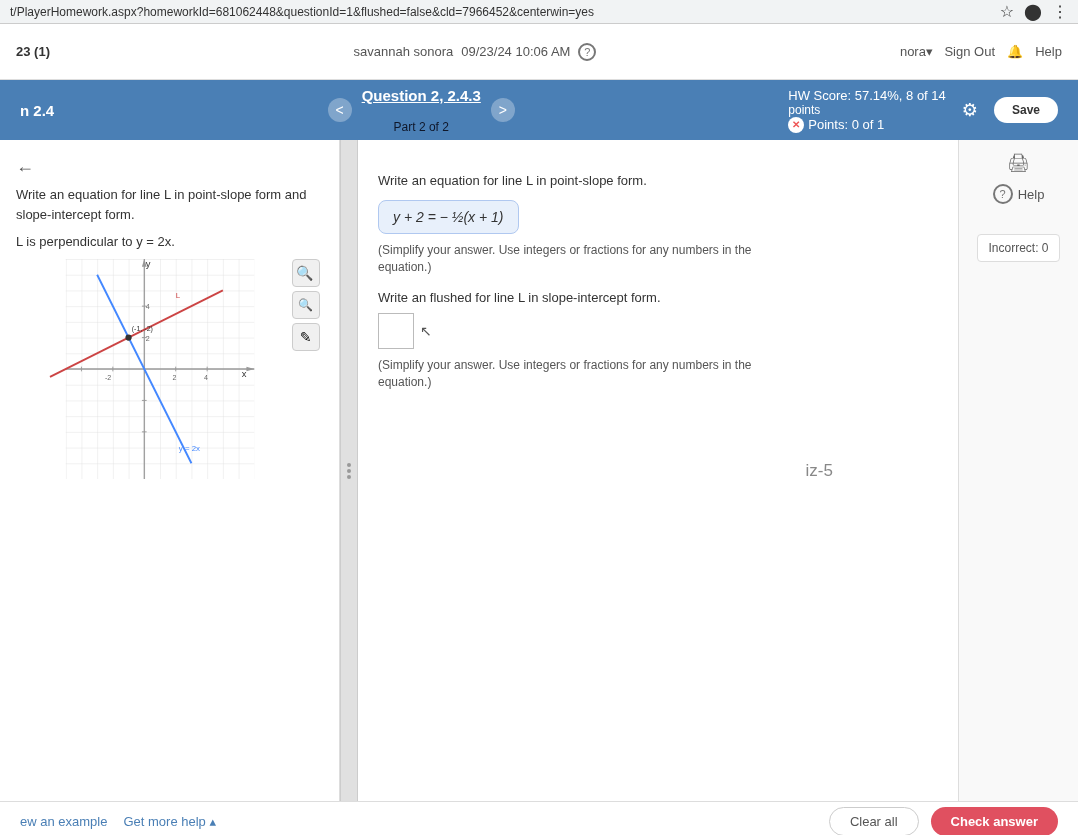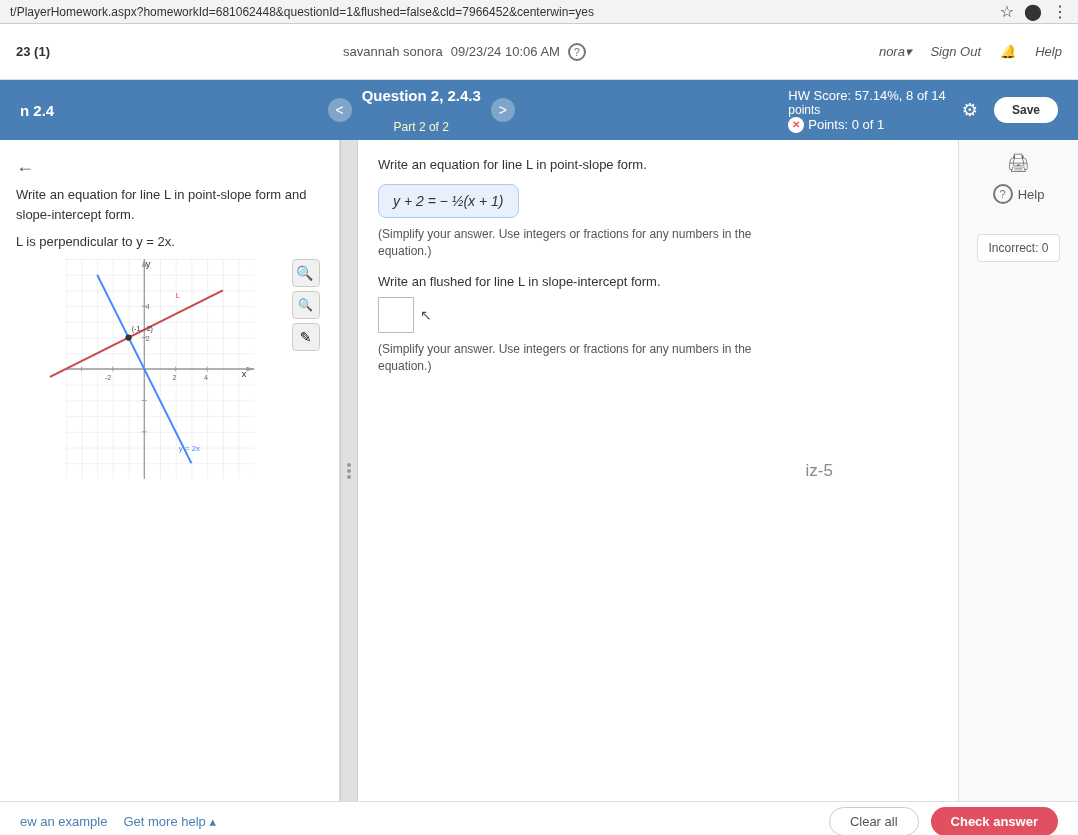--- a/index.html
+++ b/index.html
@@ -27,40 +27,40 @@
       padding: 0 16px;
       border-bottom: 1px solid #ddd;
       font-size: 13px;
     }
     .app-header-left { color: #333; font-weight: bold; }
     .app-header-center { display: flex; align-items: center; gap: 8px; color: #555; }
     .app-header-center .help-icon {
       width: 18px; height: 18px; border-radius: 50%; border: 2px solid #777;
       display: flex; align-items: center; justify-content: center; font-size: 11px; color: #777; cursor: pointer;
     }
-    .app-header-right { display: flex; align-items: center; gap: 19px; color: #555; font-size: 13px; font-style: italic; }
+    .app-header-right { display: flex; align-items: center; gap: 12px; color: #555; font-size: 13px; }
 
     
     .question-header {
       background: #4a7fb5;
       height: 60px;
       display: flex;
       align-items: center;
       justify-content: space-between;
       padding: 0 20px;
       color: white;
     }
     .q-nav { display: flex; align-items: center; gap: 10px; }
     .q-nav-btn {
       width: 24px; height: 24px; background: rgba(255,255,255,0.3);
       border-radius: 50%; display: flex; align-items: center; justify-content: center;
       cursor: pointer; font-size: 14px; color: white; border: none;
     }
-    .q-title { font-size: 15px; font-weight: bold; text-align: center; }
-    .q-subtitle { font-size: 12px; color: #fef9c3; text-align: center; margin-top: 16px; }
+    .q-title { font-size: 15px; font-weight: bold; text-align: center; text-decoration: underline; }
+    .q-subtitle { font-size: 12px; color: #0f172a; text-align: center; margin-top: 16px; }
     .q-score-section { display: flex; align-items: center; gap: 16px; }
     .q-score-text { font-size: 13px; }
     .q-score-points { display: flex; align-items: center; gap: 4px; font-size: 13px; }
     .x-icon { color: #e55; background: #fff; border-radius: 50%; width: 16px; height: 16px; display: flex; align-items: center; justify-content: center; font-size: 10px; font-weight: bold; }
     .settings-icon { font-size: 18px; cursor: pointer; }
     .save-btn {
       background: white; color: #333; border: none; padding: 6px 18px;
       border-radius: 20px; font-size: 12px; font-weight: bold; cursor: pointer;
     }
 
@@ -107,21 +107,21 @@
     .graph-svg { width: 260px; height: 220px; }
 
     
     .right-panel {
       flex: 1;
       padding: 16px 20px;
       background: white;
       position: relative;
       overflow: hidden;
     }
-    .right-panel-inner { max-width: 380px; }
+    .right-panel-inner { max-width: 380px; margin-top: 16px; }
     .instruction-text { font-size: 13px; color: #333; margin-bottom: 10px; line-height: 1.4; }
     .equation-box {
       background: #e8f0fb;
       border: 1px solid #b0c8f0;
       border-radius: 8px;
       padding: 8px 14px;
       font-size: 14px;
       color: #333;
       display: inline-block;
       margin-bottom: 8px;

